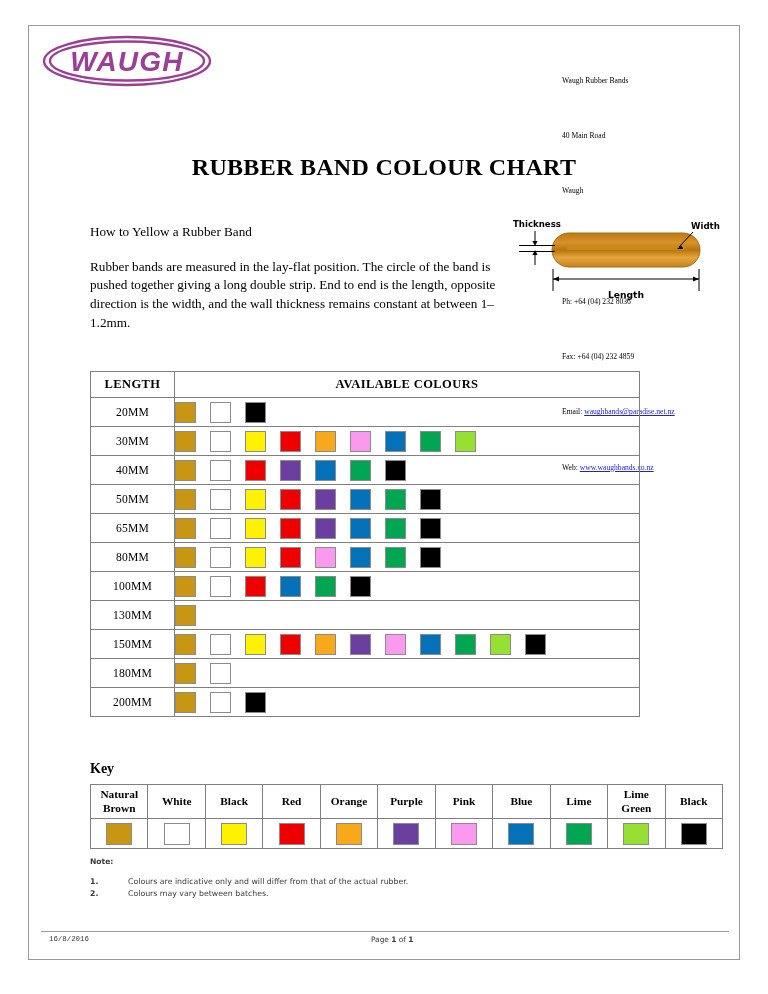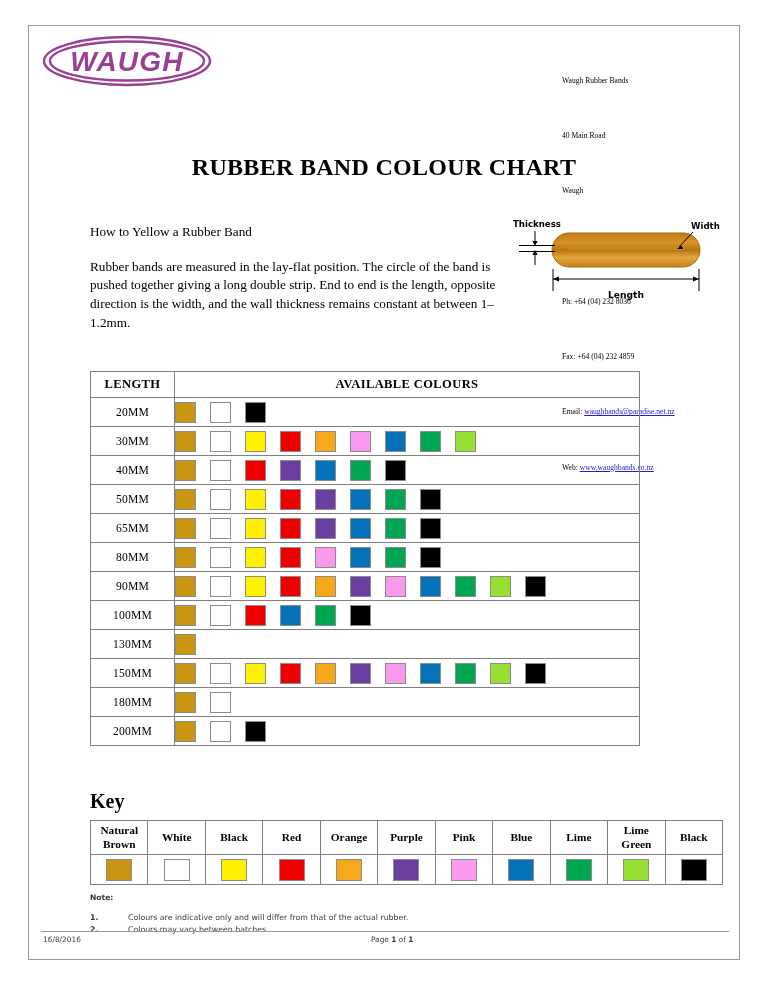--- a/index.html
+++ b/index.html
@@ -138,21 +138,21 @@
     flex: 0 0 auto;
   }
 
   
   .key-wrap {
     position: relative;
     margin-top: 44px;
     padding-left: 61px;
   }
   .key-title {
-    font-size: 20px;
+    font-size: 14px;
     font-weight: bold;
     margin-bottom: 7px;
   }
   table.key-table {
     border-collapse: collapse;
     width: 633px;
     table-layout: fixed;
     padding-left: 48px;
   }
   table.key-table td {
@@ -209,21 +209,21 @@
     border-top: 1px solid #9a9a9a;
     padding-top: 3px;
   }
   .footer-inner {
     position: relative;
     height: 14px;
     font-family: "DejaVu Sans", "Liberation Sans", sans-serif;
     font-size: 7.4px;
     color: #3a3a3a;
   }
-  .footer-date { position: absolute; left: 2px; top: 0; }
+  .footer-date { position: absolute; left: 8px; top: 0; font-family: Liberation Mono, monospace; }
   .footer-page { position: absolute; left: 330px; top: 0; }
   .footer-page b { font-weight: bold; }
 </style>
 </head>
 <body>
 
 <div class="page-frame">
 
   <div class="header">
 
@@ -387,38 +387,20 @@
                 <div class="swatch" style="background: rgb(255, 242, 0);"></div>
                 <div class="swatch" style="background: rgb(238, 0, 0);"></div>
                 <div class="swatch" style="background: rgb(249, 154, 238);"></div>
                 <div class="swatch" style="background: rgb(5, 113, 185);"></div>
                 <div class="swatch" style="background: rgb(0, 166, 81);"></div>
                 <div class="swatch" style="background: rgb(0, 0, 0);"></div>
               </div>
             </td>
           </tr>
           <tr>
-            <td class="len-cell">90MM</td>
-            <td class="swatch-cell">
-              <div class="swatch-row">
-                <div class="swatch" style="background: rgb(200, 150, 18);"></div>
-                <div class="swatch" style="background: rgb(255, 255, 255);"></div>
-                <div class="swatch" style="background: rgb(255, 242, 0);"></div>
-                <div class="swatch" style="background: rgb(238, 0, 0);"></div>
-                <div class="swatch" style="background: rgb(248, 168, 27);"></div>
-                <div class="swatch" style="background: rgb(107, 63, 160);"></div>
-                <div class="swatch" style="background: rgb(249, 154, 238);"></div>
-                <div class="swatch" style="background: rgb(5, 113, 185);"></div>
-                <div class="swatch" style="background: rgb(0, 166, 81);"></div>
-                <div class="swatch" style="background: rgb(150, 224, 52);"></div>
-                <div class="swatch" style="background: rgb(0, 0, 0);"></div>
-              </div>
-            </td>
-          </tr>
-          <tr>
             <td class="len-cell">100MM</td>
             <td class="swatch-cell">
               <div class="swatch-row">
                 <div class="swatch" style="background: rgb(200, 150, 18);"></div>
                 <div class="swatch" style="background: rgb(255, 255, 255);"></div>
                 <div class="swatch" style="background: rgb(238, 0, 0);"></div>
                 <div class="swatch" style="background: rgb(5, 113, 185);"></div>
                 <div class="swatch" style="background: rgb(0, 166, 81);"></div>
                 <div class="swatch" style="background: rgb(0, 0, 0);"></div>
               </div>

